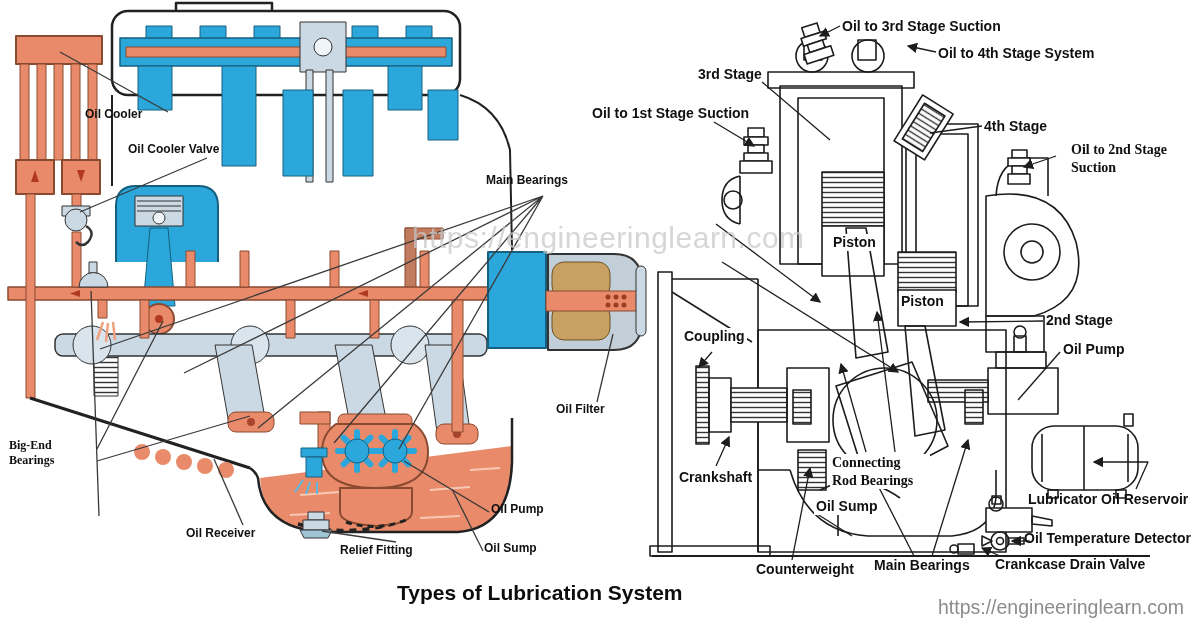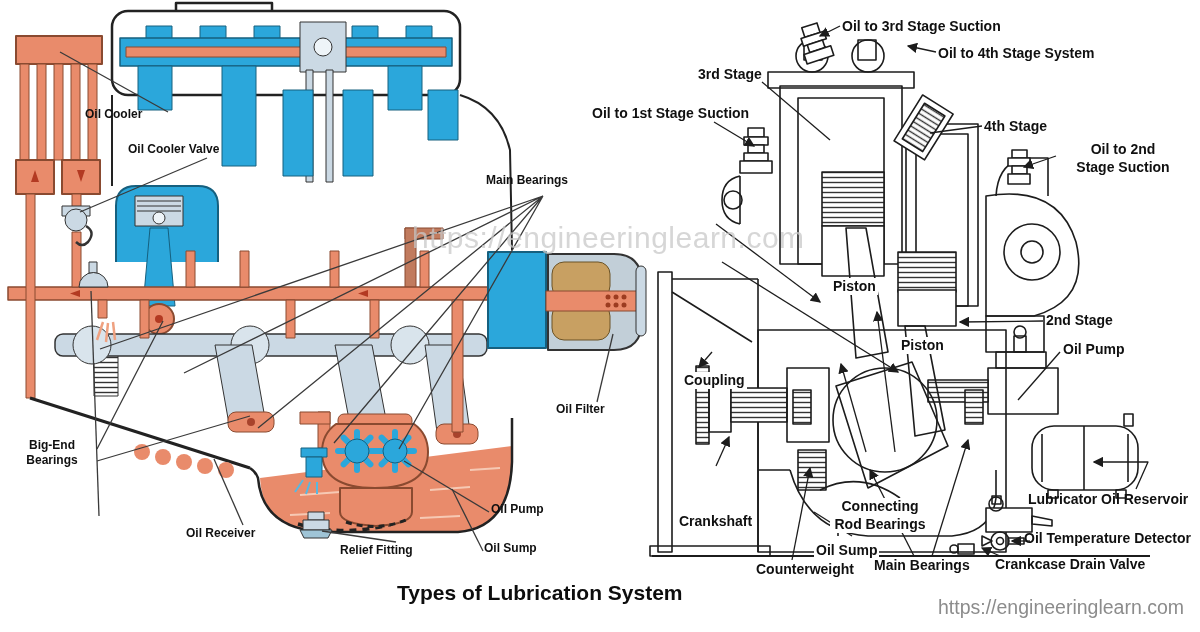--- a/index.html
+++ b/index.html
@@ -1,22 +1,22 @@
 <!DOCTYPE html>
 <html><head>
 <meta charset="utf-8">
 <style>
   html,body{margin:0;padding:0;background:#fff;}
   #stage{position:relative;width:1200px;height:632px;background:#ffffff;overflow:hidden;
          font-family:"Liberation Sans",sans-serif;}
   .lbl{position:absolute;color:#101010;white-space:nowrap;line-height:1.2;}
   .lbl-l{font-size:12px;font-weight:700;}
   .lbl-r{font-size:14px;font-weight:700;text-align:center;}
-  .wrap{white-space:normal;text-align:center;line-height:1.25;}
-  .whitebg{background:#ffffff;padding:0 2px;margin-top:44px;}
+  .wrap{white-space:normal;text-align:left;line-height:1.25;font-family:Liberation Serif, serif;}
+  .whitebg{background:#ffffff;padding:0 2px;}
   #footer-title{position:absolute;left:397px;top:581px;font-size:21px;font-weight:700;color:#0d0d0d;}
   #footer-url{position:absolute;left:938px;top:596px;font-size:19.5px;font-weight:400;color:#8c8c8c;}
   #watermark{position:absolute;left:412px;top:221px;font-size:30px;font-weight:400;color:#c9c9c9;
              opacity:.75;letter-spacing:.5px;}
   svg{position:absolute;left:0;top:0;}
 </style>
 </head>
 <body>
 
 <div id="stage">

